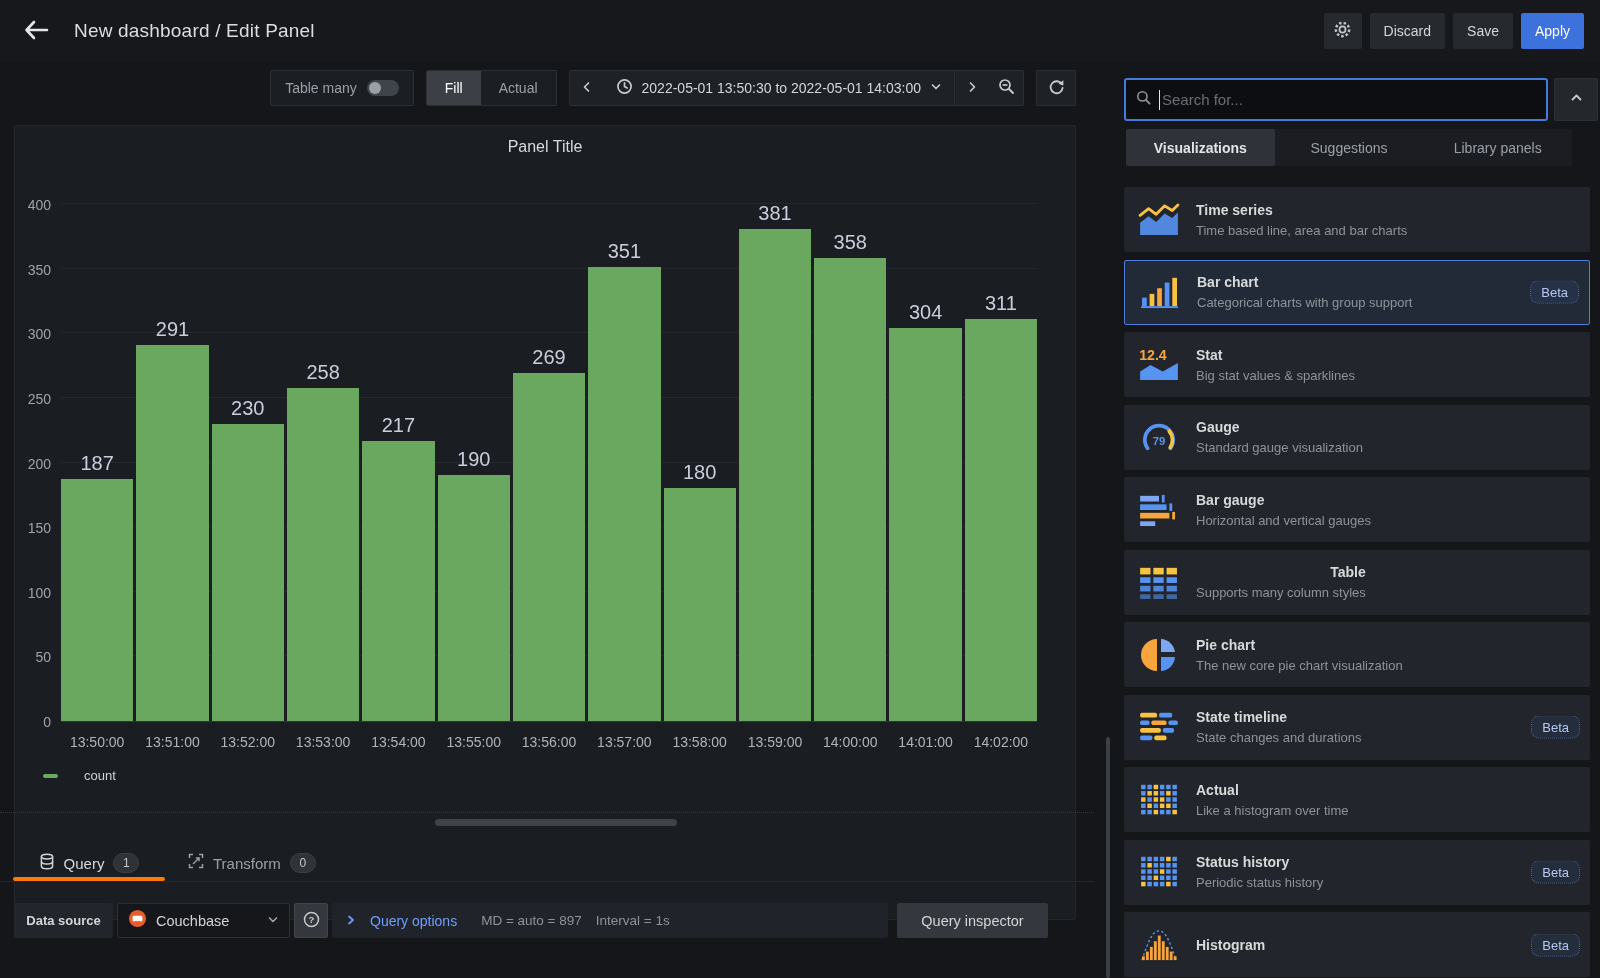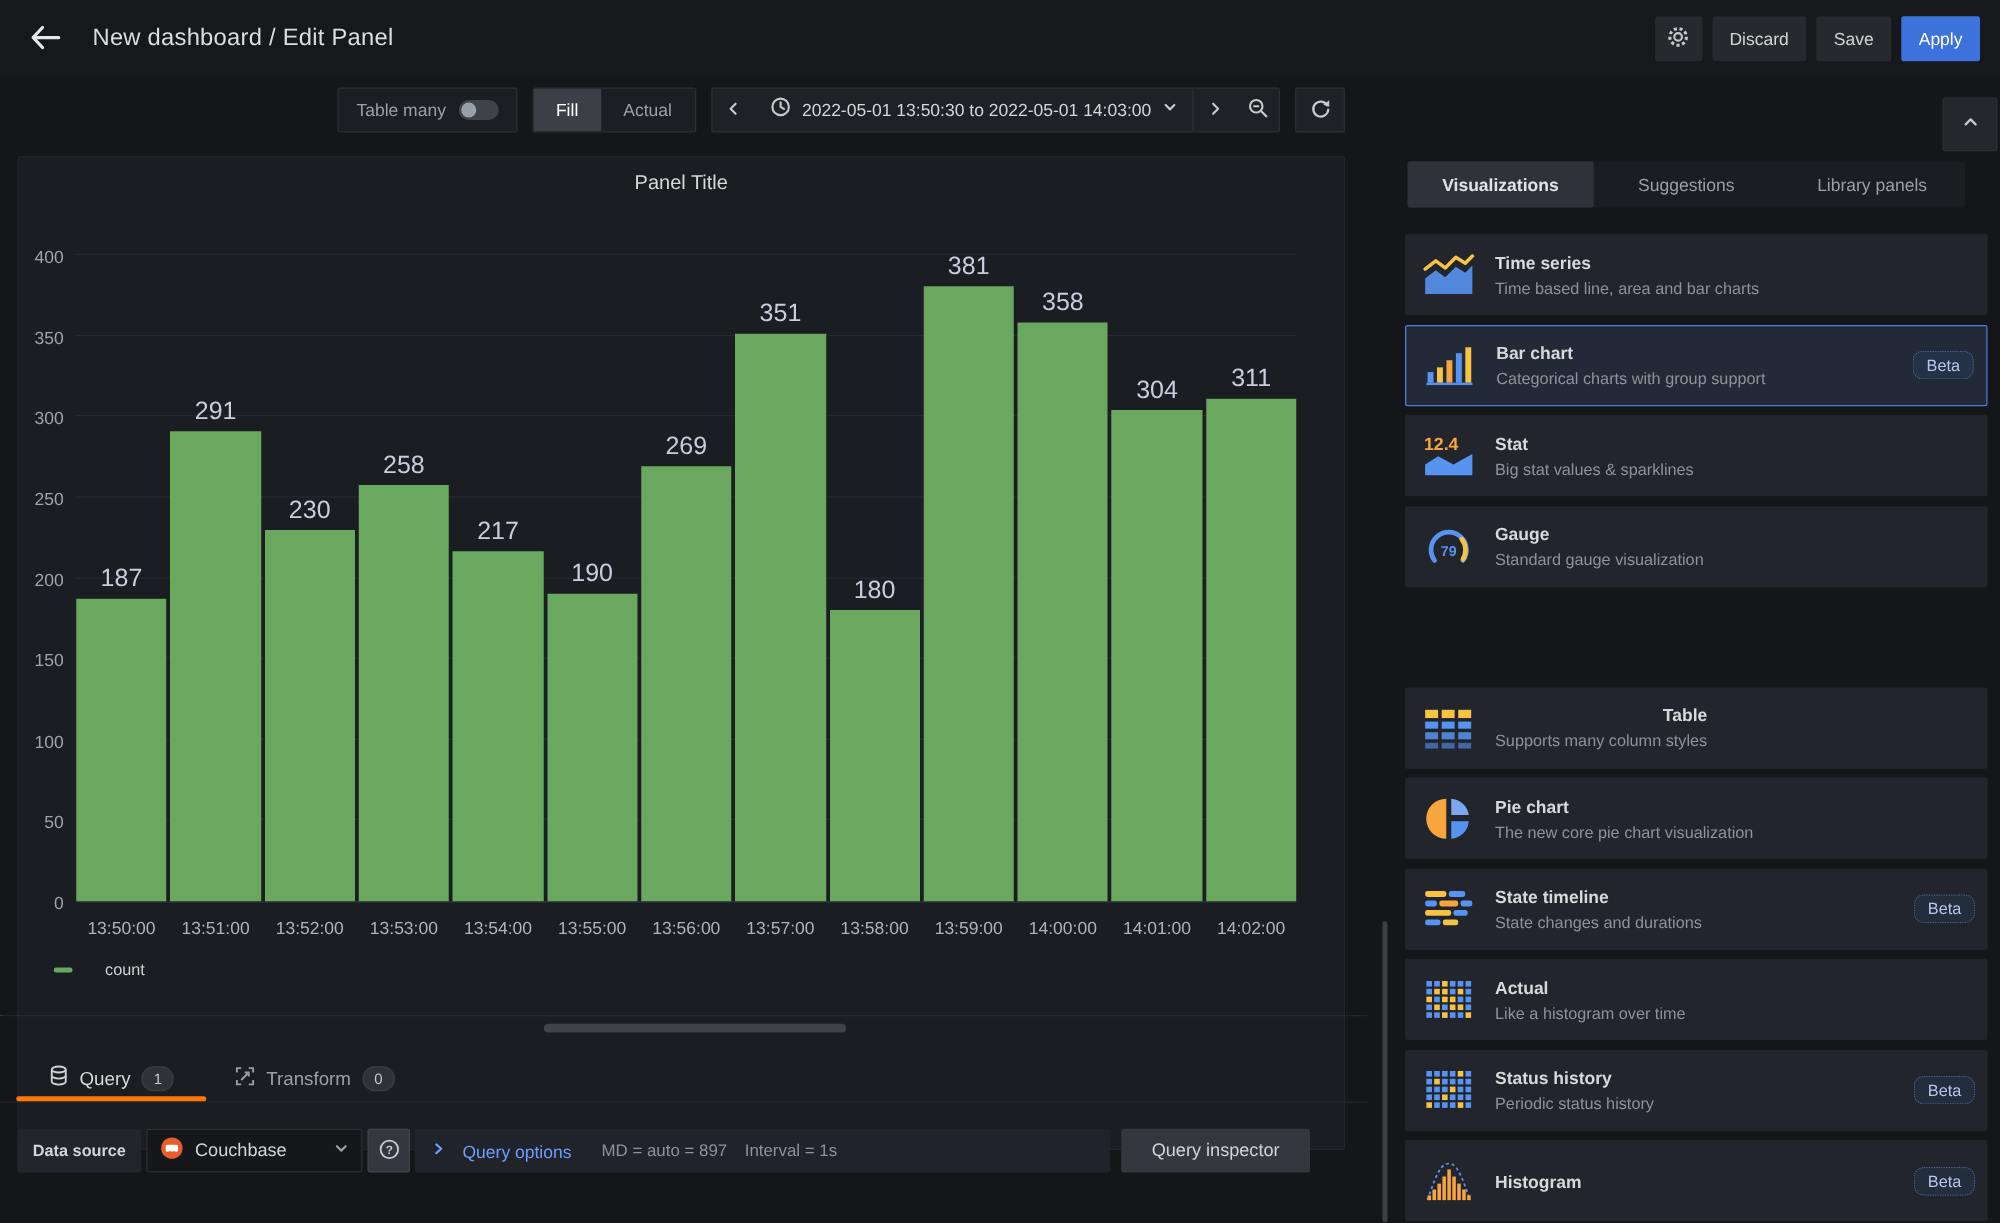--- a/index.html
+++ b/index.html
@@ -341,20 +341,28 @@
             <polyline points="3,2.5 7,6 3,9.5" fill="none" stroke="#6e9fff" stroke-width="1.7" stroke-linecap="round" stroke-linejoin="round"></polyline>
           </svg></span>
       <span class="qopts-link">Query options</span>
       <span class="qopts-meta second">MD = auto = 897</span>
       <span class="qopts-meta">Interval = 1s</span>
     </div>
     <button class="qinspect">Query inspector</button>
   </div>
 
   <div class="sidebar">
+    <div class="search-box">
+      <span><svg width="15" height="15" viewBox="0 0 15 15">
+            <circle cx="6.4" cy="6.4" r="4.6" fill="none" stroke="#8e939a" stroke-width="1.6"></circle>
+            <line x1="10" y1="10" x2="13.6" y2="13.6" stroke="#8e939a" stroke-width="1.8" stroke-linecap="round"></line>
+          </svg></span>
+      <span class="search-caret"></span>
+      <input class="search-input" placeholder="Search for..." style="">
+    </div>
     <button class="collapse-btn">
       <span><svg width="13" height="12" viewBox="0 0 13 12">
             <polyline points="2.5,7.5 6.5,3.5 10.5,7.5" fill="none" stroke="#c7c9cc" stroke-width="1.8" stroke-linecap="round" stroke-linejoin="round"></polyline>
           </svg></span>
     </button>
     <div class="viz-tabs">
       <div class="viz-tab active">Visualizations</div>
       <div class="viz-tab">Suggestions</div>
       <div class="viz-tab">Library panels</div>
     </div>
@@ -404,20 +412,37 @@
           <span class="viz-icon">
             <svg width="42" height="34" viewBox="0 0 44 36">
               <path d="M10 30 A15 15 0 1 1 34 30" fill="none" stroke="#5794F2" stroke-width="4" stroke-linecap="round"></path>
               <path d="M33 12 A15 15 0 0 1 34 29" fill="none" stroke="#F8C243" stroke-width="4" stroke-linecap="round"></path>
               <text x="22" y="26" text-anchor="middle" font-family="Liberation Sans, sans-serif" font-size="12" font-weight="bold" fill="#5794F2">79</text>
             </svg>
           </span>
           <span class="viz-meta">
             <span class="viz-title">Gauge</span>
             <span class="viz-desc">Standard gauge visualization</span>
+          </span>
+        </div>
+        <div class="viz-item" style="top: 290px;">
+          <span class="viz-icon">
+            <svg width="42" height="34" viewBox="0 0 44 36">
+              <rect x="2" y="3" width="20" height="6" fill="#7EA7F2"></rect>
+              <rect x="25" y="2" width="3" height="8" fill="#5794F2"></rect>
+              <rect x="2" y="12" width="28" height="6" fill="#5794F2"></rect>
+              <rect x="33" y="11" width="3" height="8" fill="#5794F2"></rect>
+              <rect x="2" y="21" width="31" height="6" fill="#F8A53D"></rect>
+              <rect x="36" y="20" width="3" height="8" fill="#F8A53D"></rect>
+              <rect x="2" y="30" width="16" height="5" fill="#7EA7F2"></rect>
+            </svg>
+          </span>
+          <span class="viz-meta">
+            <span class="viz-title">Bar gauge</span>
+            <span class="viz-desc">Horizontal and vertical gauges</span>
           </span>
         </div>
         <div class="viz-item" style="top: 362.5px; text-align: right;">
           <span class="viz-icon">
             <svg width="42" height="34" viewBox="0 0 44 36">
               <g fill="#F8C243">
                 <rect x="2" y="3" width="11" height="7"></rect>
                 <rect x="16" y="3" width="11" height="7"></rect>
                 <rect x="30" y="3" width="11" height="7"></rect>
               </g>

